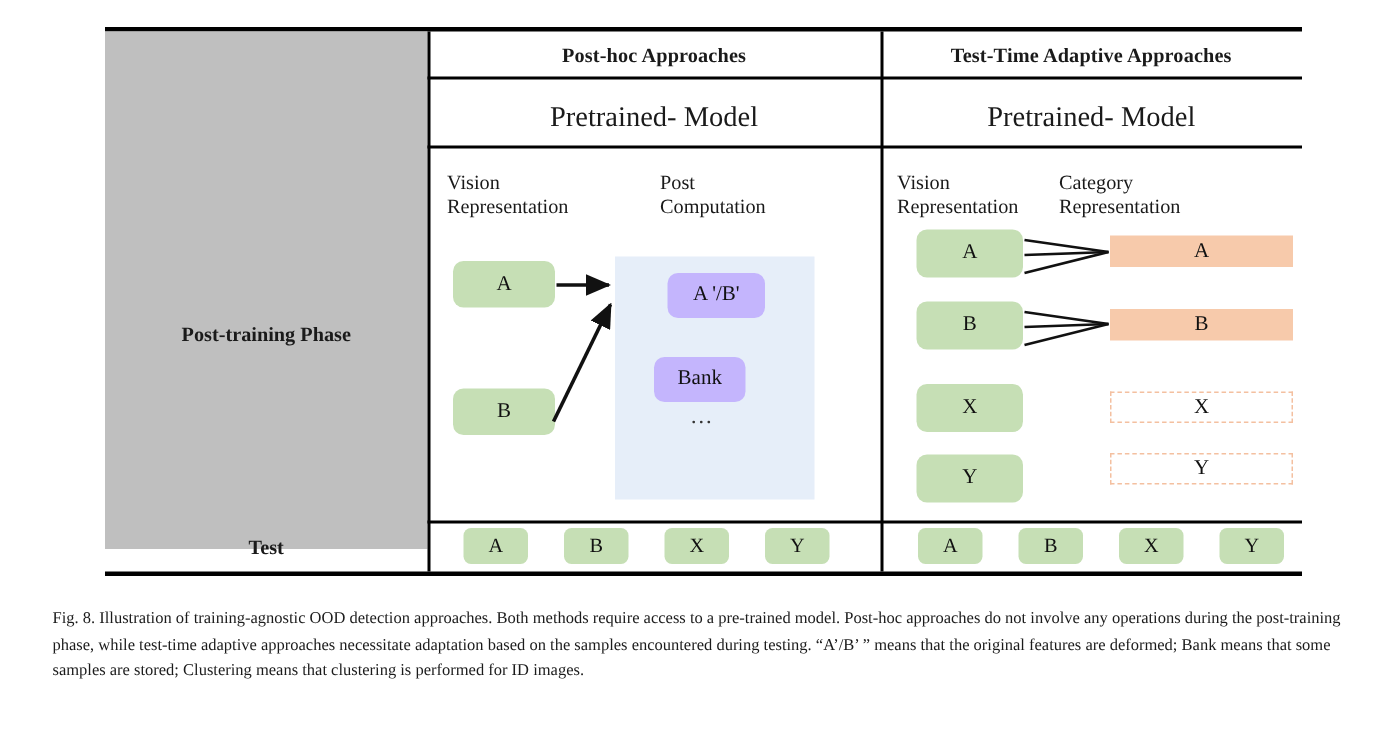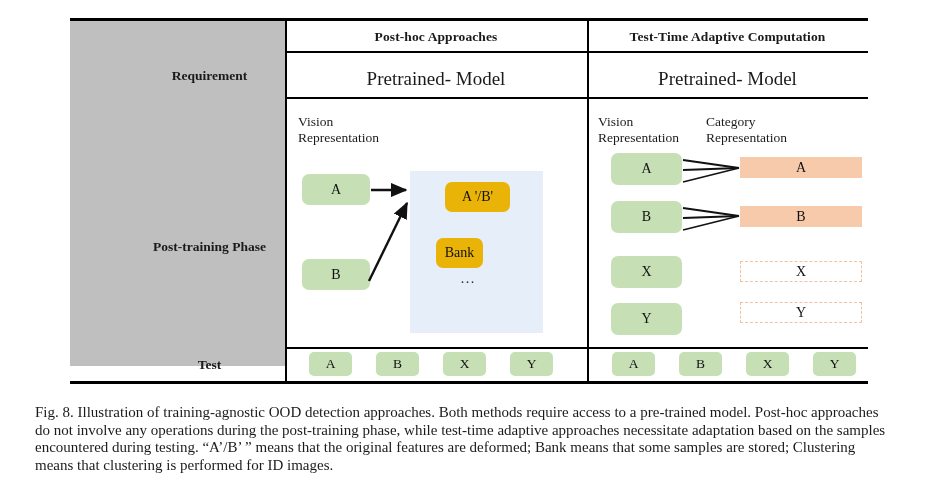--- a/index.html
+++ b/index.html
@@ -11,21 +11,20 @@
     overflow:hidden;
   }
   .page{position:relative;width:929px;height:495px;}
 
   
   .fig-table{
     position:absolute;
     left:70px; top:18px;
     width:798px; height:366px;
     box-sizing:border-box;
-    padding-left:32px;
   }
   .rule{position:absolute;left:0;width:798px;background:#000;}
   .rule.thick{height:3px;}
   .rule.thin{height:1.5px;}
 
   .vrule{position:absolute;width:1.5px;background:#000;}
 
   .gray-col{
     position:absolute;left:0;top:3px;width:215px;height:345px;
     background:#bfbfbf;
@@ -66,21 +65,21 @@
   .dbox{
     position:absolute;
     background:transparent;
     border:1.6px dashed #f4c0a0;
     display:flex;align-items:center;justify-content:center;
     font-size:14px;color:#111;
     box-sizing:border-box;
   }
   .ybox{
     position:absolute;
-    background:#eab308;
+    background:#c4b5fd;
     border-radius:7px;
     display:flex;align-items:center;justify-content:center;
     font-size:14px;color:#111;
   }
   .panel-bg{
     position:absolute;
     background:#e6eef9;
   }
   .dots{
     position:absolute;text-align:center;font-size:15px;color:#333;
@@ -93,21 +92,21 @@
     display:flex;align-items:center;justify-content:center;
     font-size:13.5px;color:#111;
   }
 
   svg.overlay{position:absolute;left:0;top:0;pointer-events:none;}
 
   
   .caption{
     position:absolute;
     left:35px; top:404px; width:862px;
-    font-size:15px;
+    font-size:11px;
     line-height:17.6px;
     text-align:left;
     color:#1b1b1b;
   }
 </style>
 </head>
 <body>
 
 <div class="page">
 
@@ -118,40 +117,43 @@
     <div class="rule thin" style="top:79px;"></div>
     <div class="rule thin" style="top:329px;"></div>
     <div class="rule thick" style="top:363px;"></div>
 
     <div class="gray-col"></div>
 
     <div class="vrule" style="left:215px;top:3px;height:360px;"></div>
     <div class="vrule" style="left:517px;top:3px;height:360px;"></div>
 
     <div class="cell hdr-label" style="left:215px;top:11px;width:302px;text-align:center;">Post-hoc Approaches</div>
-    <div class="cell hdr-label" style="left:517px;top:11px;width:281px;text-align:center;">Test-Time Adaptive Computation</div>
-
-    <div class="row-label" style="top:50px;">Requirement</div>
+    <div class="cell hdr-label" style="left:517px;top:11px;width:281px;text-align:center;">Test-Time Adaptive Approaches</div>
+
     <div class="cell plain-label" style="left:215px;top:50px;width:302px;text-align:center;">Pretrained- Model</div>
     <div class="cell plain-label" style="left:517px;top:50px;width:281px;text-align:center;">Pretrained- Model</div>
 
-    <div class="row-label" style="top:197px;margin-top:24px;">Post-training Phase</div>
+    <div class="row-label" style="top:197px;">Post-training Phase</div>
 
     <div class="col-title" style="left:228px;top:96px;width:105px;">
       <div>Vision</div>
       <div>Representation</div>
     </div>
+    <div class="col-title" style="left:370px;top:96px;width:105px;">
+      <div>Post</div>
+      <div>Computation</div>
+    </div>
 
     <div class="panel-bg" style="left:340px;top:153px;width:133px;height:162px;"></div>
 
     <div class="gbox" style="left:232px;top:156px;width:68px;height:31px;">A</div>
     <div class="gbox" style="left:232px;top:241px;width:68px;height:31px;">B</div>
 
     <div class="ybox" style="left:375px;top:164px;width:65px;height:30px;">A '/B'</div>
-    <div class="ybox" style="left:366px;top:220px;width:47px;height:30px;">Bank</div>
+    <div class="ybox" style="left:366px;top:220px;width:61px;height:30px;">Bank</div>
     <div class="dots" style="left:366px;top:252px;width:65px;">…</div>
 
     <div class="col-title" style="left:528px;top:96px;width:105px;">
       <div>Vision</div>
       <div>Representation</div>
     </div>
     <div class="col-title" style="left:636px;top:96px;width:115px;">
       <div>Category</div>
       <div>Representation</div>
     </div>

